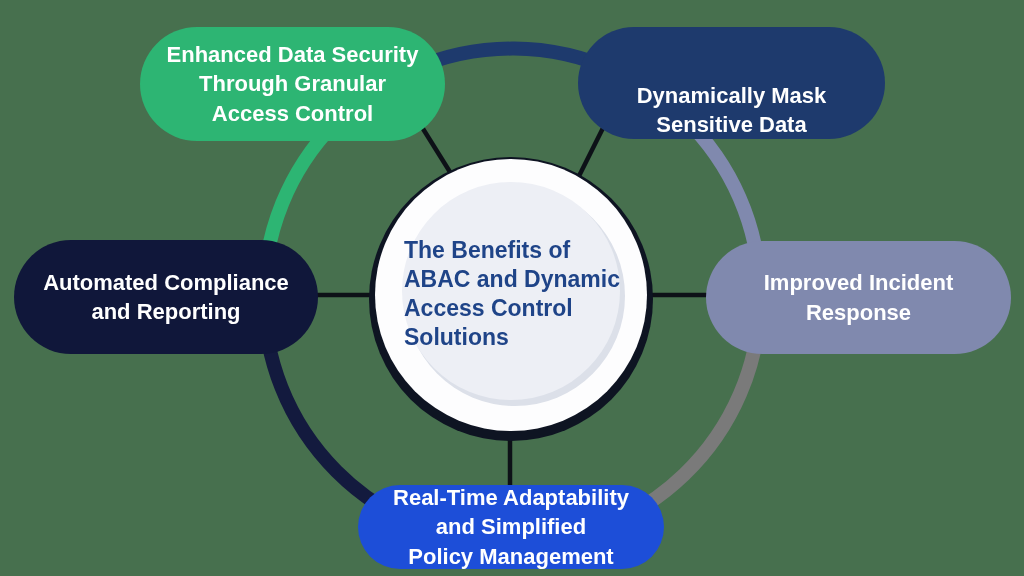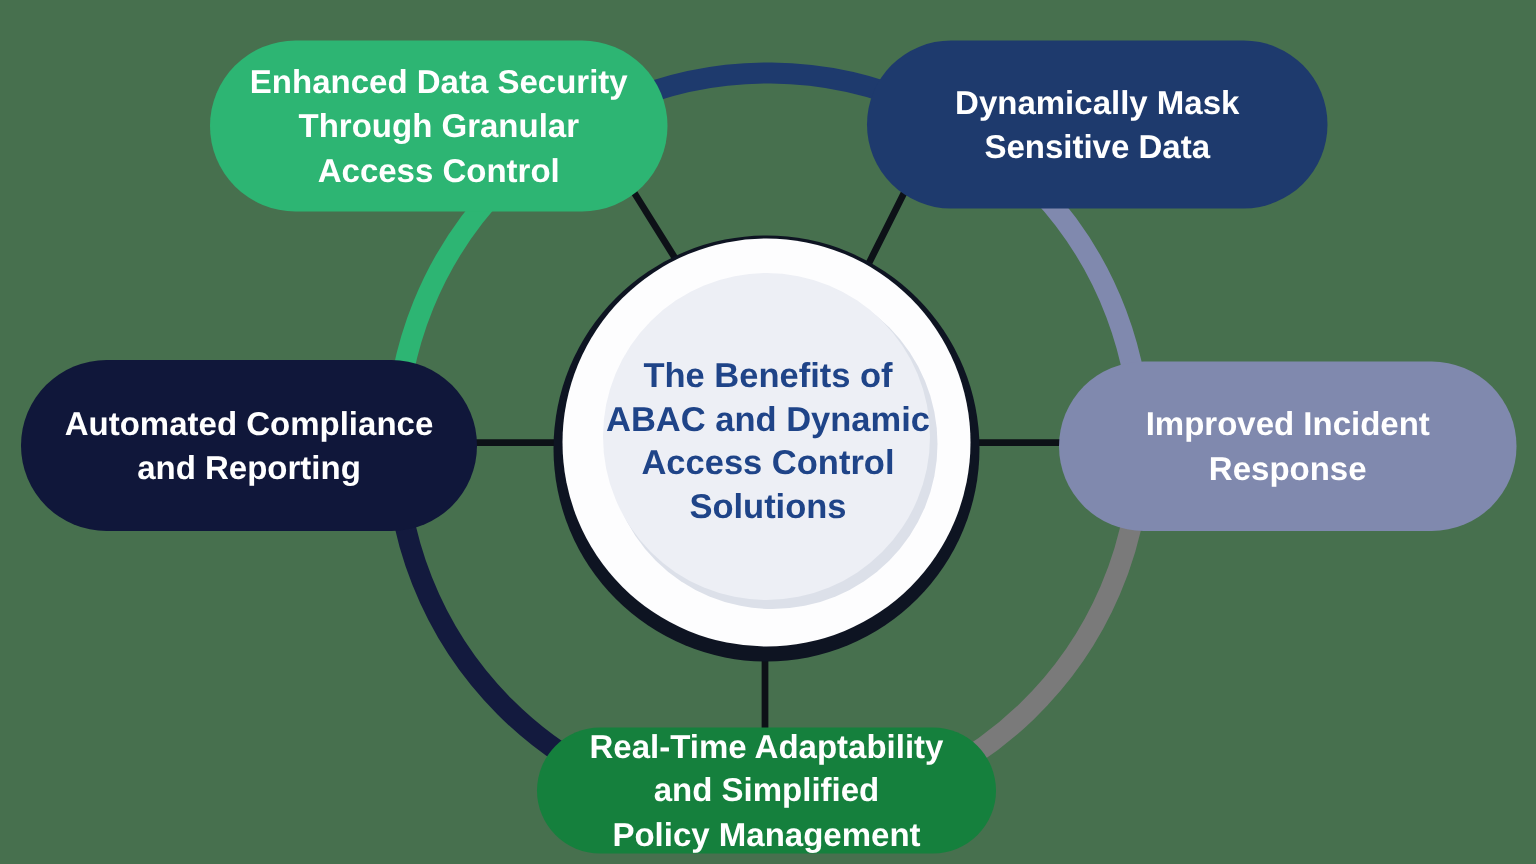--- a/index.html
+++ b/index.html
@@ -26,31 +26,30 @@
     display: flex; align-items: center; justify-content: center;
     text-align: center;
     color: #ffffff;
     font-weight: bold;
     font-size: 22px;
     line-height: 1.32;
     white-space: pre-line;
     border-radius: 57px;
   }
   .bubble-green    { left: 140px; top: 3px;   width: 305px; height: 114px; background: #2DB573; }
-  .bubble-navy     { left: 578px; top: 3px;   width: 307px; height: 112px; background: #1E3A6D; }
+  .bubble-navy     { left: 578px; top: 3px;   width: 307px; height: 112px; background: #1E3A6D; align-items: flex-end; }
   .bubble-darknavy { left: 14px;  top: 216px; width: 304px; height: 114px; background: #10173A; }
   .bubble-lavender { left: 706px; top: 217px; width: 305px; height: 113px; background: #8089AE; }
-  .bubble-gray     { left: 358px; top: 461px; width: 306px; height: 84px; background: #15803d; border-radius: 55px; }
+  .bubble-gray     { left: 358px; top: 461px; width: 306px; height: 84px; background: #1d4ed8; border-radius: 55px; }
   .center-label {
     position: absolute;
     z-index: 2;
     left: 382px; top: 208px;
     width: 260px; height: 124px;
     display: flex; align-items: center; justify-content: center;
-    text-align: center;
     color: #1F4488;
     font-weight: bold;
     font-size: 23px;
     line-height: 1.26;
     white-space: pre-line;
   }
 </style>
 </head>
 <body>
 

